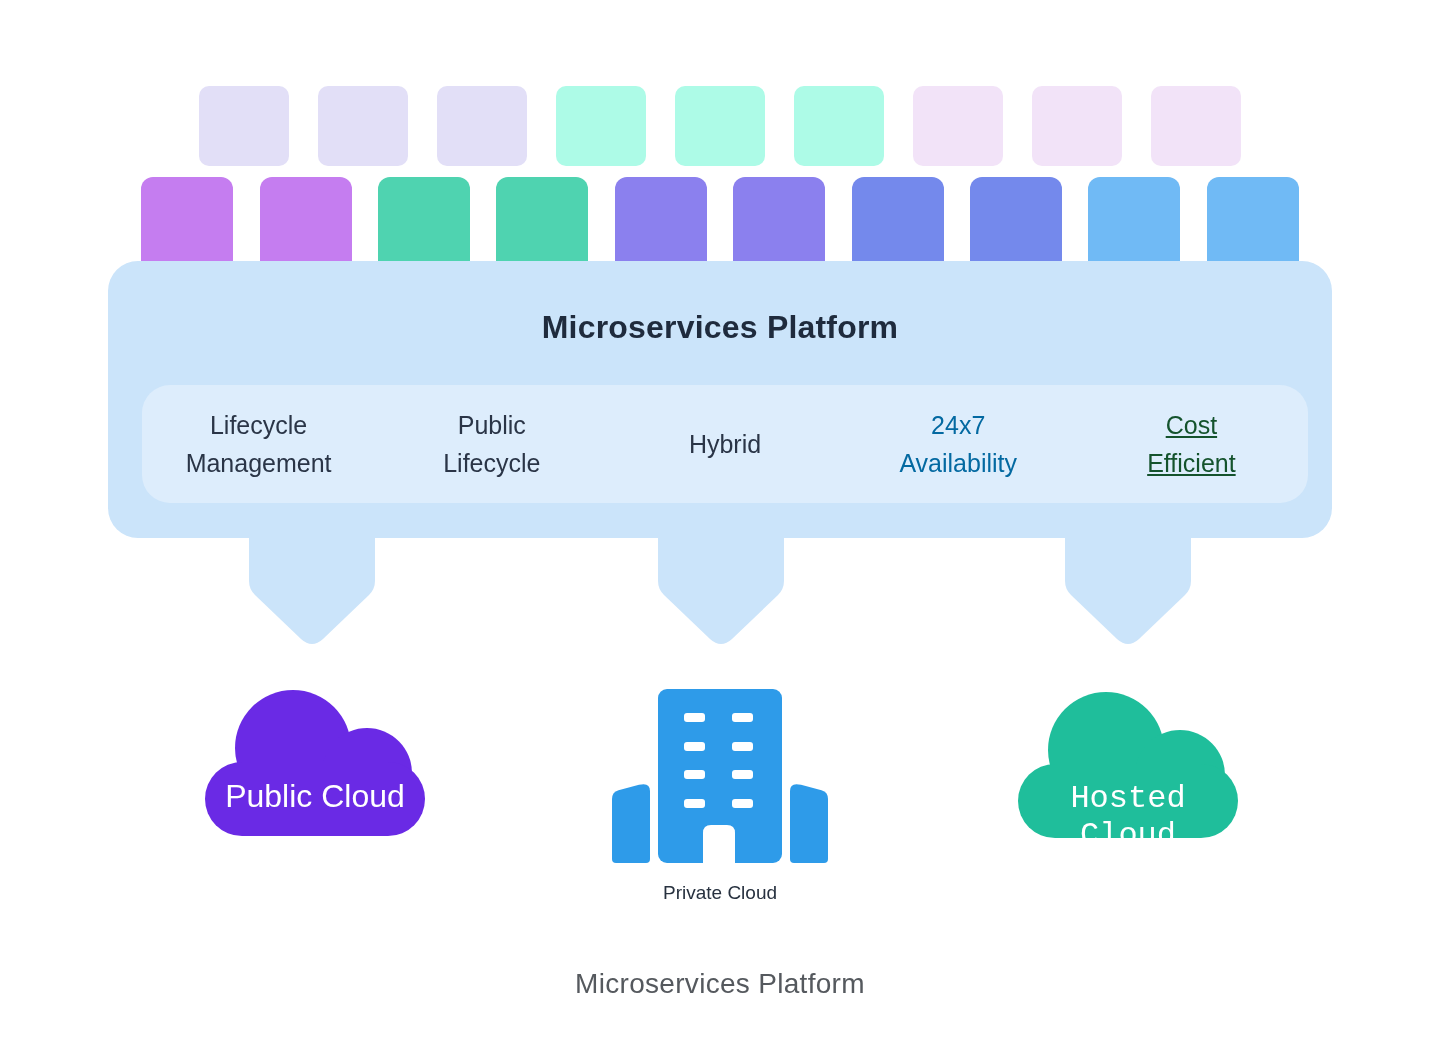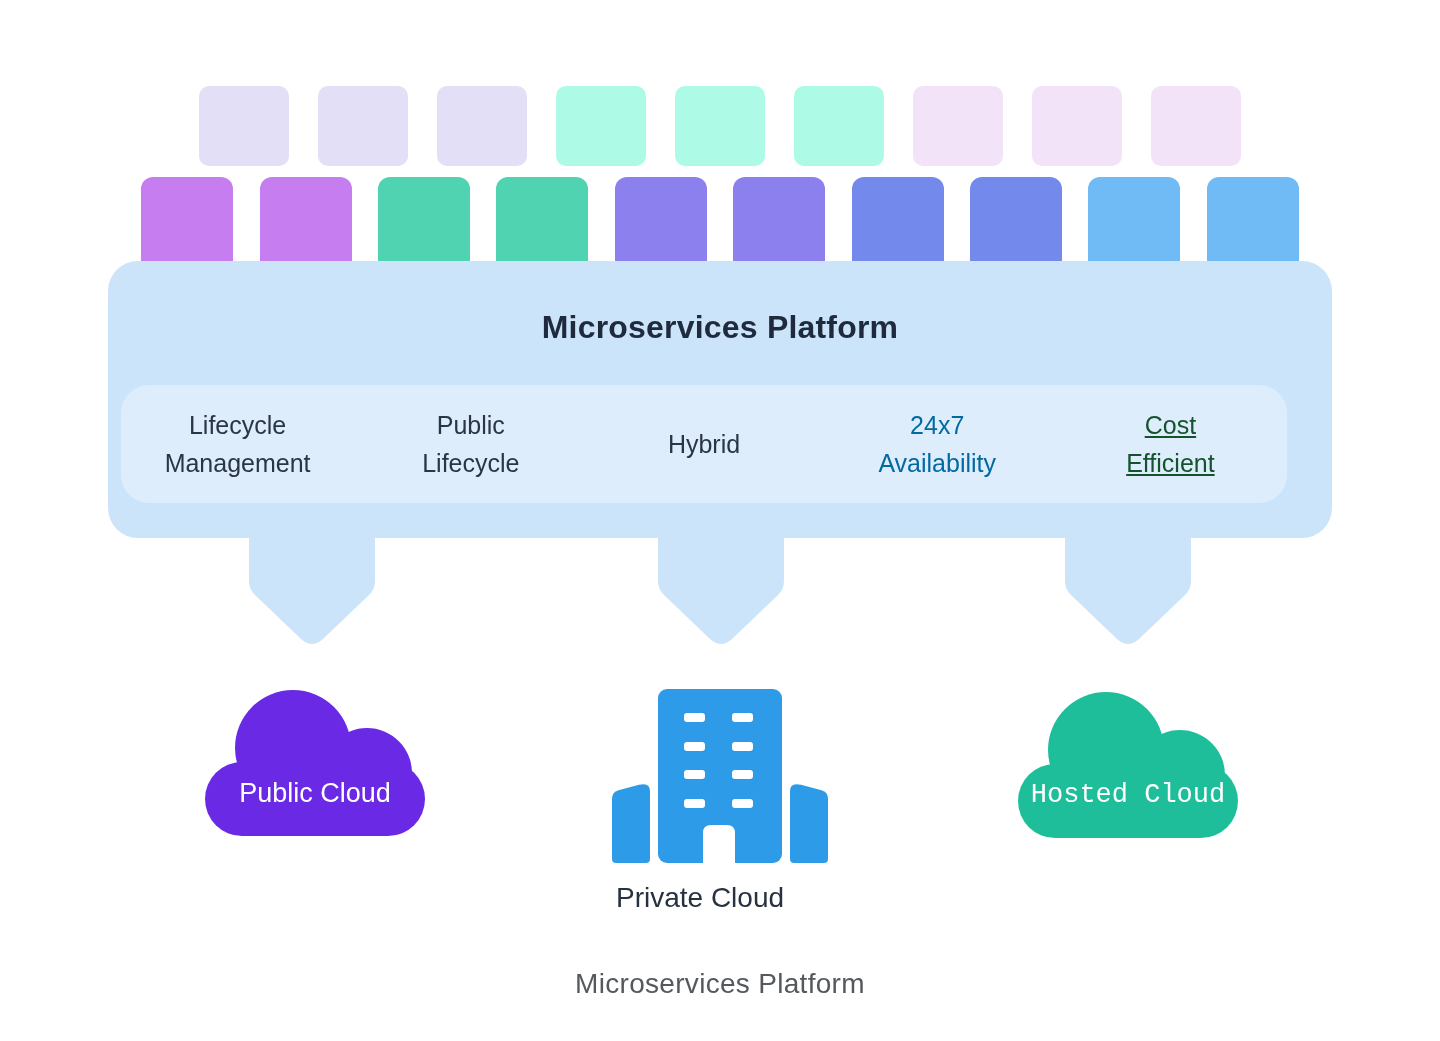--- a/index.html
+++ b/index.html
@@ -39,21 +39,21 @@
     position: absolute;
     top: 48px; left: 0;
     width: 100%;
     text-align: center;
     font-size: 32px;
     font-weight: bold;
     letter-spacing: 0.2px;
   }
   .inner-bar {
     position: absolute;
-    left: 13px; top: 124px;
+    left: 34px; top: 124px;
     width: 1166px; height: 118px;
     border-radius: 28px;
     display: flex;
     align-items: stretch;
   }
   .feature {
     flex: 1 1 0;
     display: flex;
     flex-direction: column;
     align-items: center;
@@ -80,36 +80,36 @@
     width: 220px; height: 148px;
   }
   .cloud-wrap.public { left: 205px; top: 688px; }
   .cloud-wrap.hosted { left: 1018px; top: 690px; font-family: Liberation Mono, monospace; }
   .cloud-wrap svg { position: absolute; inset: 0; }
   .cloud-label {
     position: absolute;
     top: 90px; left: 0;
     width: 100%;
     text-align: center;
-    font-size: 27px;
+    font-size: 32px;
     color: #ffffff;
     z-index: 1;
   }
 
   .building-wrap {
     position: absolute;
     left: 612px; top: 689px;
     width: 216px; height: 174px;
   }
   .building-label {
     position: absolute;
-    left: 592px; top: 882px;
+    left: 612px; top: 882px;
     width: 216px;
     text-align: center;
-    font-size: 28px;
+    font-size: 19px;
   }
 
   .caption {
     position: absolute;
     top: 968px; left: 0;
     width: 100%;
     text-align: center;
     font-size: 28px;
     letter-spacing: 0.3px;
   }

